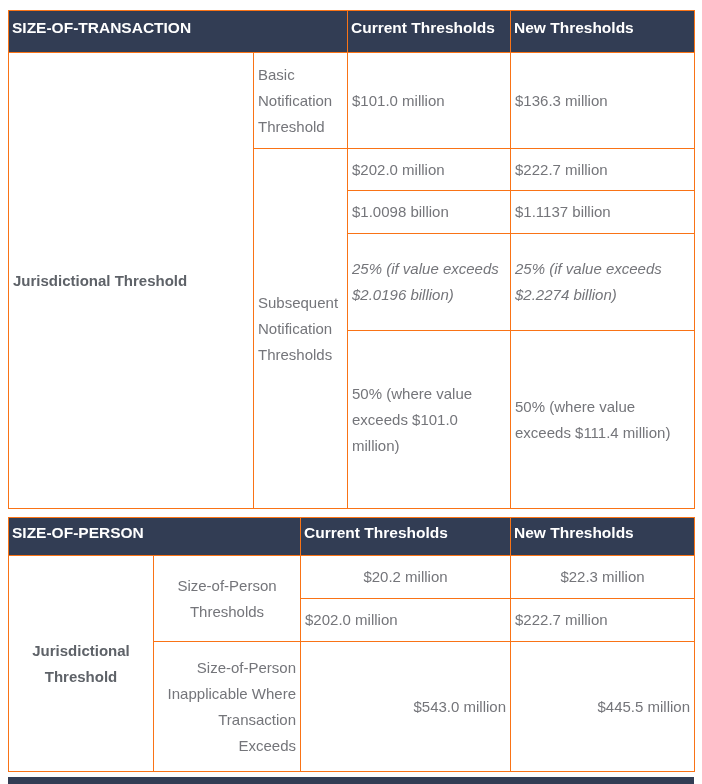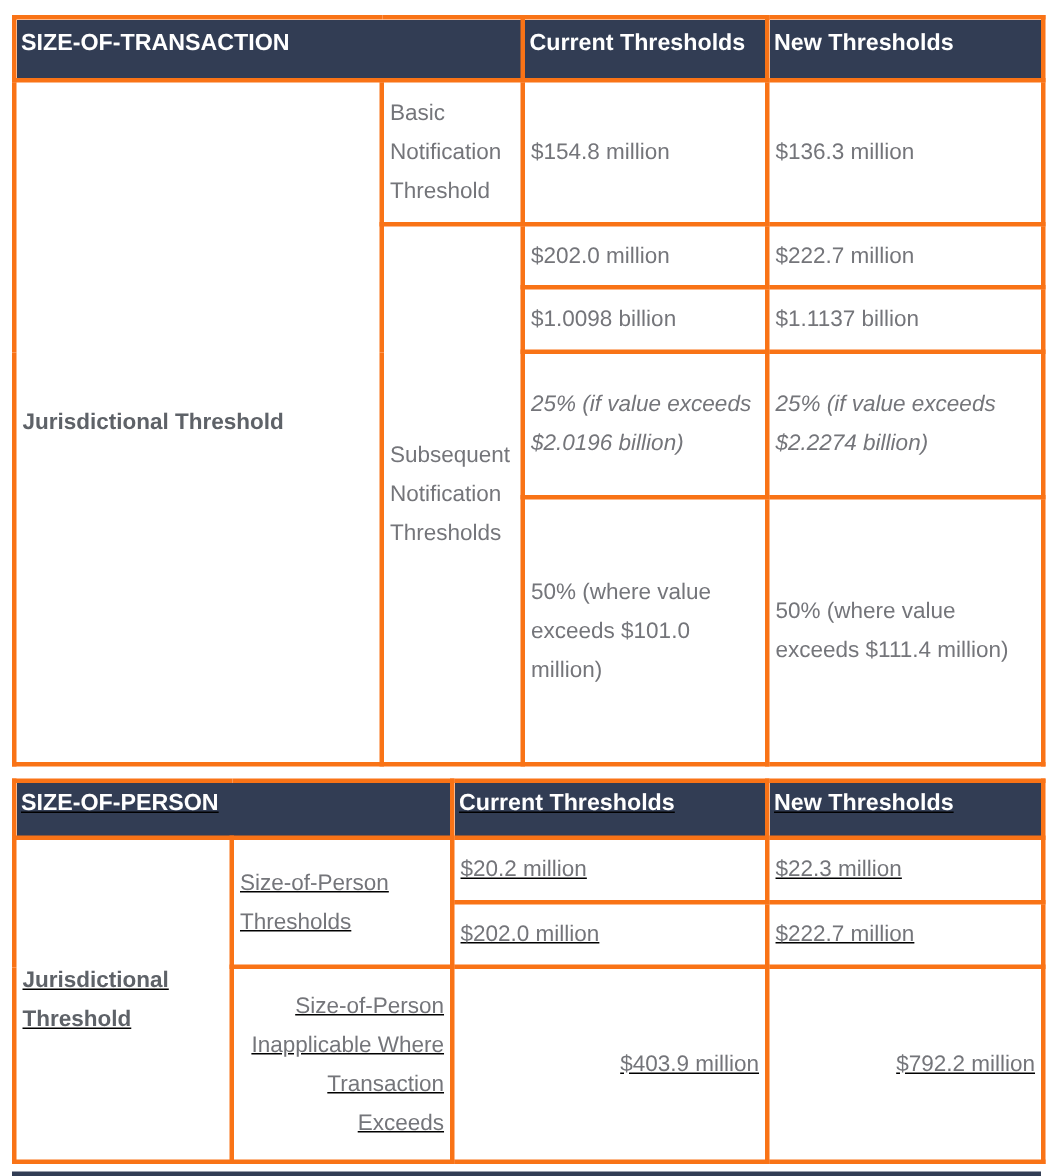--- a/index.html
+++ b/index.html
@@ -16,21 +16,21 @@
     background: #ffffff;
     overflow: hidden;
   }
   table.thresholds {
     border-collapse: collapse;
     table-layout: fixed;
     width: 686px;
   }
   table.thresholds th,
   table.thresholds td {
-    border: 3px solid #f97316;
+    border: 1px solid #f97316;
     vertical-align: middle;
     text-align: left;
     box-sizing: border-box;
     overflow: hidden;
   }
   table.thresholds th {
     background: #323d54;
     color: #ffffff;
     font-size: 15.5px;
     font-weight: bold;
@@ -47,23 +47,23 @@
   table.thresholds td.lbl {
     color: #5e6268;
     font-weight: bold;
   }
   .t1 .hrow th { height: 42px; }
   .t1 .r1 td { height: 96px; }
   .t1 .r2 td { height: 42px; }
   .t1 .r3 td { height: 43px; margin-left: 36px; }
   .t1 .r4 td { height: 97px; font-style: italic; }
   .t1 .r5 td { height: 178px; }
-  .t2 { margin-top: 8px; text-decoration: underline; }
+  .t2 { margin-top: 8px; }
   .t2 .hrow th { height: 38px; }
-  .t2 .r1 td { height: 43px; }
+  .t2 .r1 td { height: 43px; text-align: center; }
   .t2 .r2 td { height: 43px; }
   .t2 .r3 td { height: 130px; text-align: right; }
   .cutoff-bar {
     margin-top: 5px;
     width: 686px;
     height: 9px;
     background: #323d54;
   }
 </style>
 </head>
@@ -80,21 +80,21 @@
     </colgroup>
     <tbody>
       <tr class="hrow">
         <th colspan="2">SIZE-OF-TRANSACTION</th>
         <th>Current Thresholds</th>
         <th>New Thresholds</th>
       </tr>
       <tr class="r1">
         <td class="lbl" rowspan="5">Jurisdictional Threshold</td>
         <td>Basic Notification Threshold</td>
-        <td>$154.8 million</td>
+        <td>$101.0 million</td>
         <td>$136.3 million</td>
       </tr>
       <tr class="r2">
         <td rowspan="4">Subsequent Notification Thresholds</td>
         <td>$202.0 million</td>
         <td>$222.7 million</td>
       </tr>
       <tr class="r3">
         <td>$1.0098 billion</td>
         <td>$1.1137 billion</td>
@@ -128,21 +128,21 @@
         <td rowspan="2">Size-of-Person Thresholds</td>
         <td>$20.2 million</td>
         <td>$22.3 million</td>
       </tr>
       <tr class="r2">
         <td>$202.0 million</td>
         <td>$222.7 million</td>
       </tr>
       <tr class="r3">
         <td>Size-of-Person Inapplicable Where Transaction Exceeds</td>
-        <td>$403.9 million</td>
-        <td>$792.2 million</td>
+        <td>$543.0 million</td>
+        <td>$445.5 million</td>
       </tr>
     </tbody>
   </table>
 
   <div class="cutoff-bar"></div>
 
 </div>
 
 </body></html>

